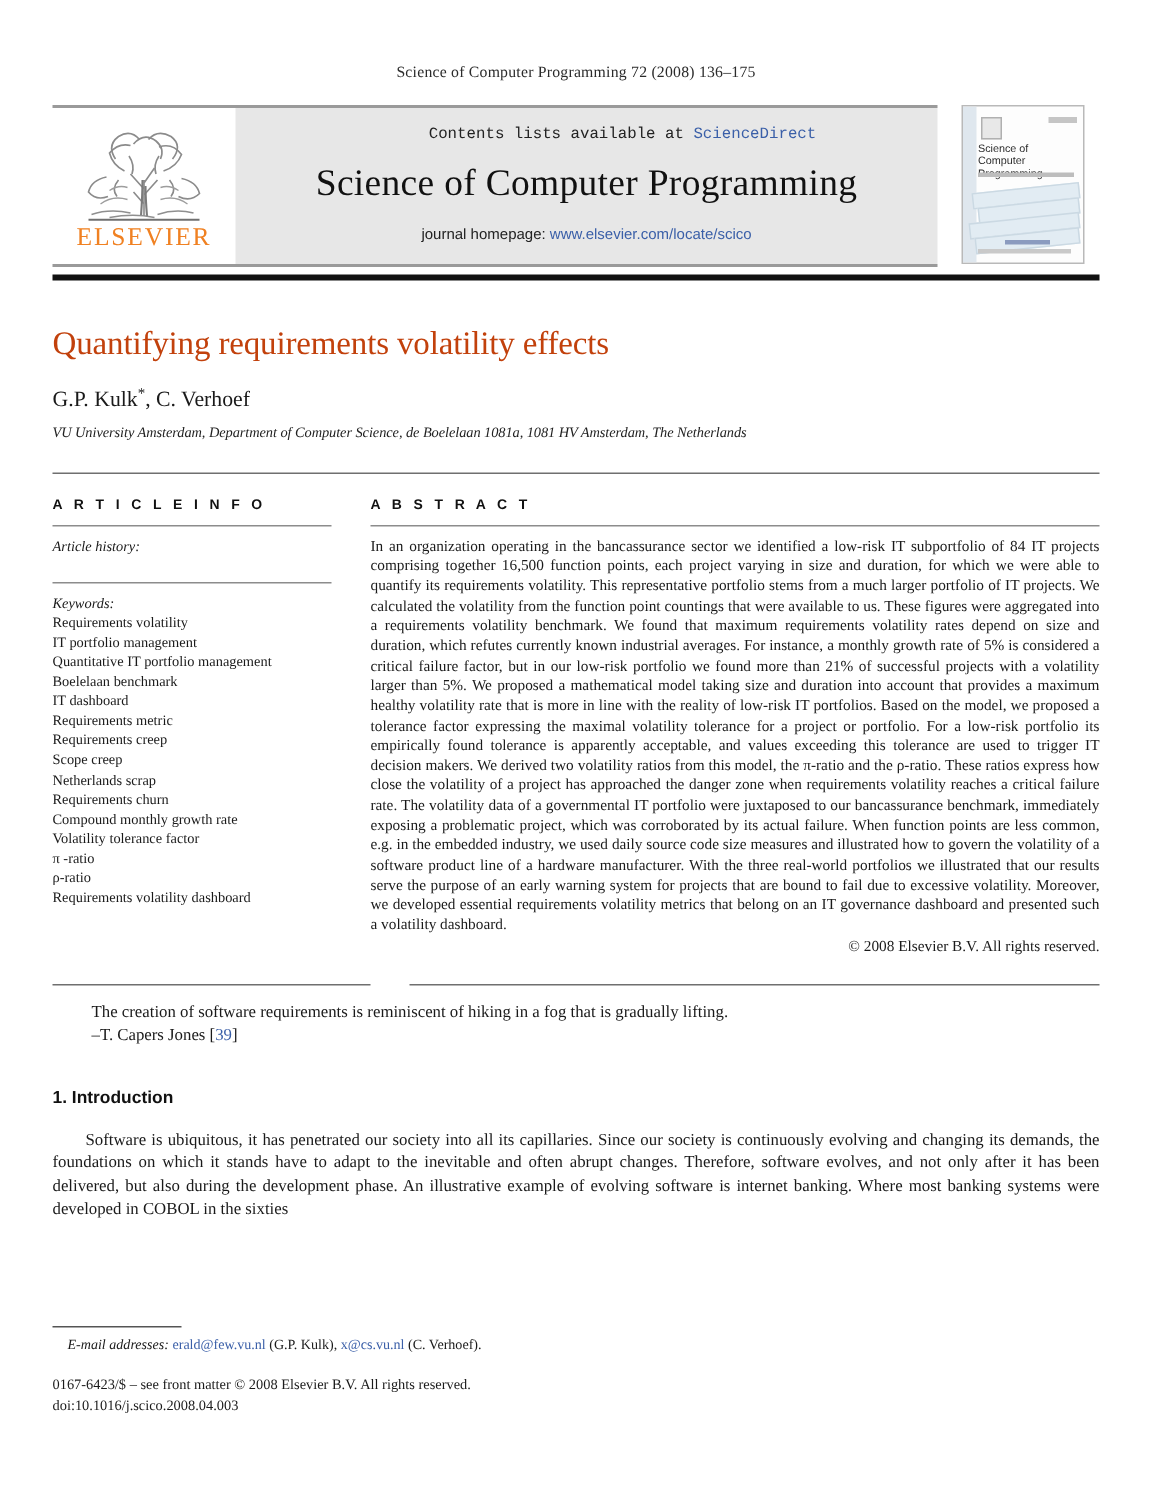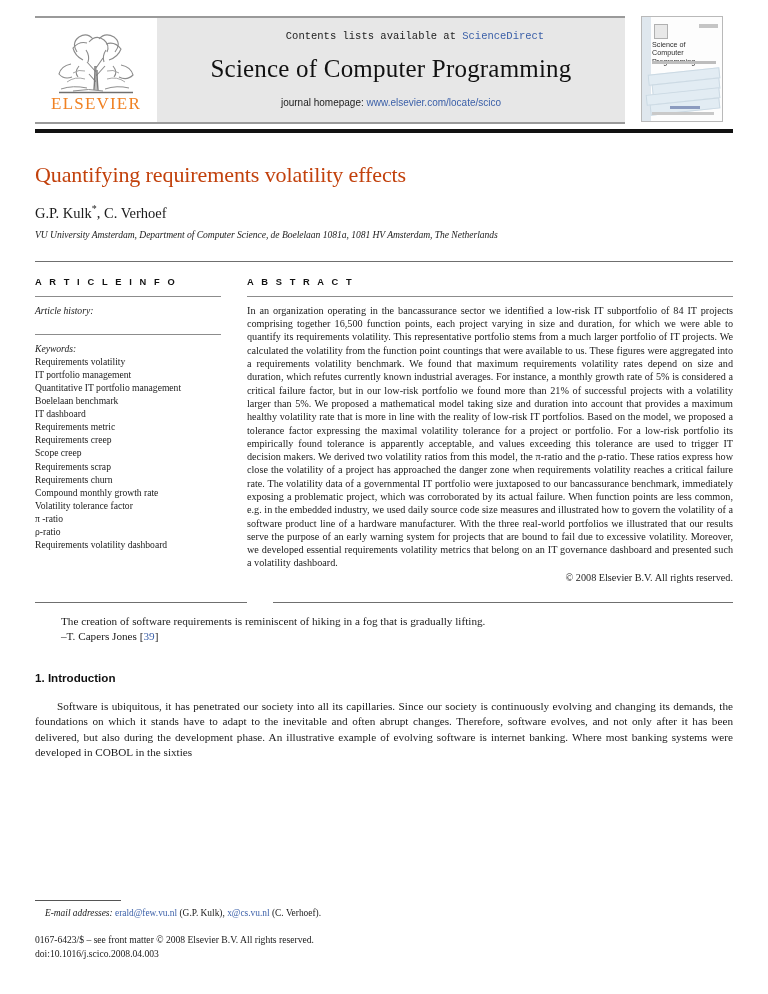--- a/index.html
+++ b/index.html
@@ -294,20 +294,21 @@
     font-size: 9.6px;
     line-height: 13.4px;
     color: #1a1a1a;
   }
 </style>
 </head>
 <body>
 
 <div class="page">
 
+  <div class="running-head">Science of Computer Programming 72 (2008) 136–175</div>
 
   <div class="masthead">
     <div class="masthead-main">
 
       <div class="elsevier-logo">
         <svg class="tree-svg" width="86" height="62" viewBox="0 0 86 62">
           <g stroke="#8b8b8b" fill="none" stroke-width="1.1">
             <path d="M43 58 L43 34 M43 40 L34 30 M43 44 L52 34 M43 36 L50 26 M43 50 L36 42"></path>
             <path d="M30 28 q-8 -4 -10 -12 q6 -7 14 -5"></path>
             <path d="M56 28 q9 -3 12 -11 q-6 -8 -15 -5"></path>
@@ -385,21 +386,21 @@
         <div class="kw-label">Keywords:</div>
         <ul class="kw-list">
           <li>Requirements volatility</li>
           <li>IT portfolio management</li>
           <li>Quantitative IT portfolio management</li>
           <li>Boelelaan benchmark</li>
           <li>IT dashboard</li>
           <li>Requirements metric</li>
           <li>Requirements creep</li>
           <li>Scope creep</li>
-          <li>Requirements scrap</li>
+          <li>Netherlands scrap</li>
           <li>Requirements churn</li>
           <li>Compound monthly growth rate</li>
           <li>Volatility tolerance factor</li>
           <li>π -ratio</li>
           <li>ρ-ratio</li>
           <li>Requirements volatility dashboard</li>
         </ul>
       </div>
     </div>
 

